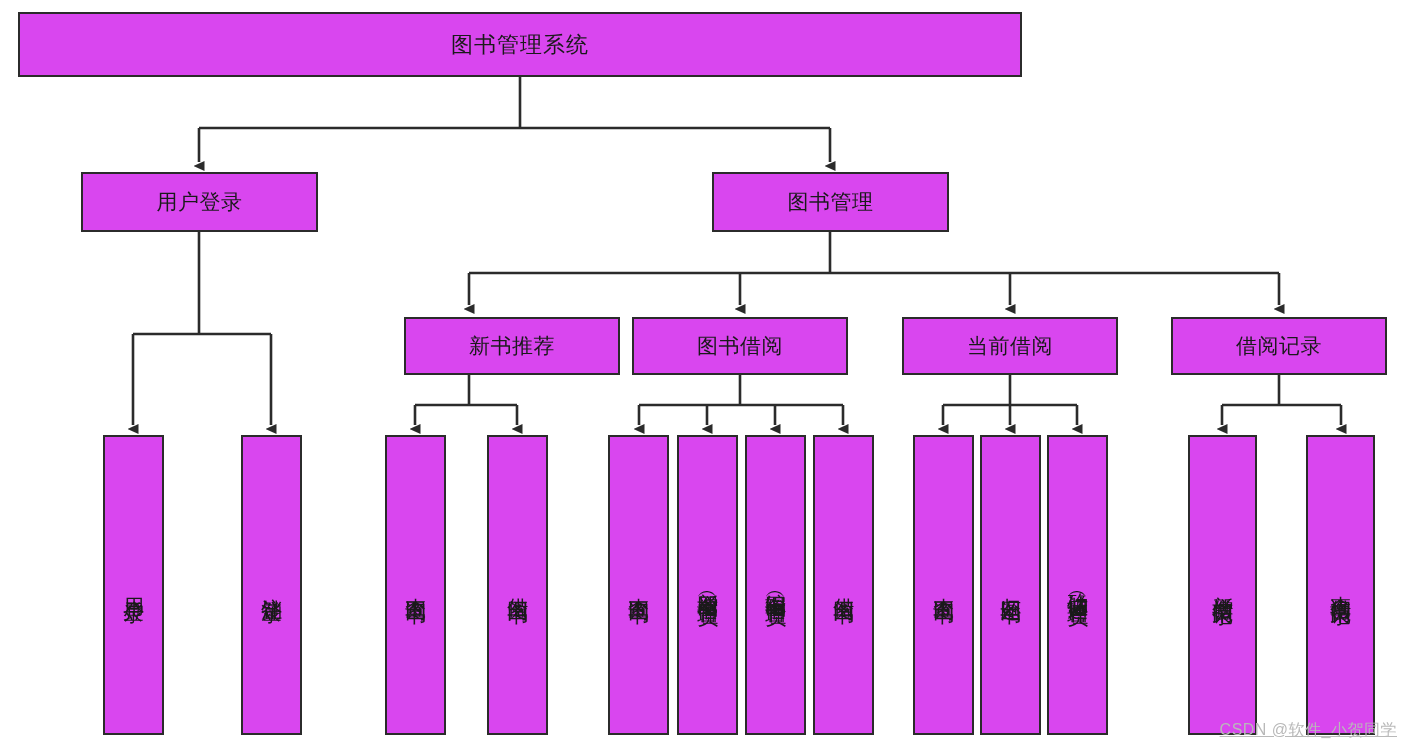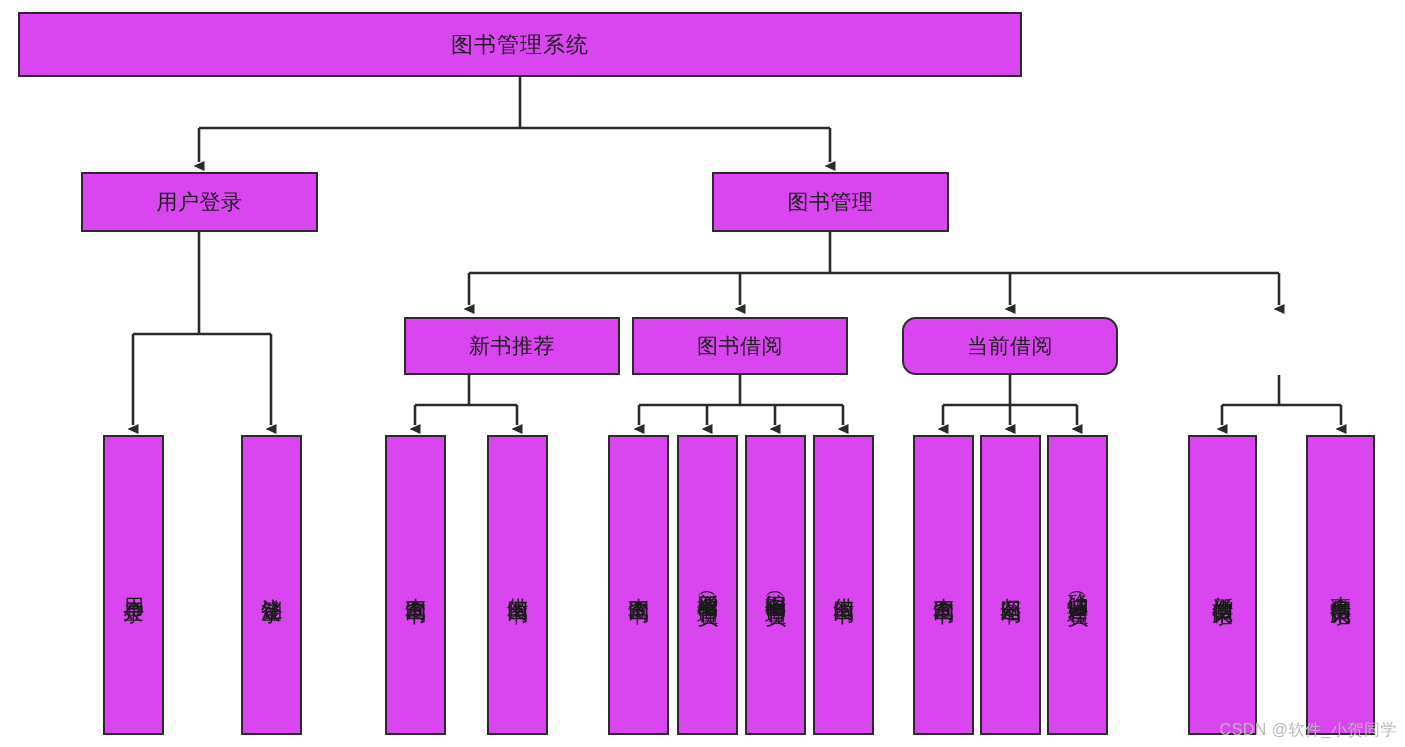--- a/index.html
+++ b/index.html
@@ -65,20 +65,21 @@
   }
   .watermark {
     position: absolute;
     right: 8px;
     bottom: 6px;
     font-size: 16px;
     color: #b9b9b9;
     letter-spacing: 0.5px;
     white-space: nowrap;
     user-select: none;
+    text-decoration: underline;
   }
 </style>
 </head>
 <body>
 
 <div id="canvas">
 
   <svg class="wires" viewBox="0 0 1405 747" xmlns="http://www.w3.org/2000/svg">
     <defs>
       <marker id="arr" markerWidth="10" markerHeight="11" refX="1" refY="5.5" orient="auto" markerUnits="userSpaceOnUse">
@@ -139,22 +140,25 @@
   <div class="node h-node" style="left:712px; top:172px; width:237px; height:60px;">
     <span class="lbl">图书管理</span>
   </div>
 
   <div class="node h-node" style="left:361px; top:317px; width:216px; height:58px;margin-left:43px;">
     <span class="lbl">新书推荐</span>
   </div>
   <div class="node h-node" style="left:632px; top:317px; width:216px; height:58px;">
     <span class="lbl">图书借阅</span>
   </div>
-  <div class="node h-node" style="left:902px; top:317px; width:216px; height:58px;border-radius:14px;">
+  <div class="node h-node" style="left:902px; top:317px; width:216px; height:58px;">
     <span class="lbl">当前借阅</span>
+  </div>
+  <div class="node h-node" style="left:1171px; top:317px; width:216px; height:58px;">
+    <span class="lbl">借阅记录</span>
   </div>
 
   <div class="node v-node" style="left:103px; top:435px; width:61px; height:300px;">
     <span class="lbl">用户登录</span>
   </div>
   <div class="node v-node" style="left:241px; top:435px; width:61px; height:300px;">
     <span class="lbl">注销登录</span>
   </div>
 
   <div class="node v-node" style="left:385px; top:435px; width:61px; height:300px;">

